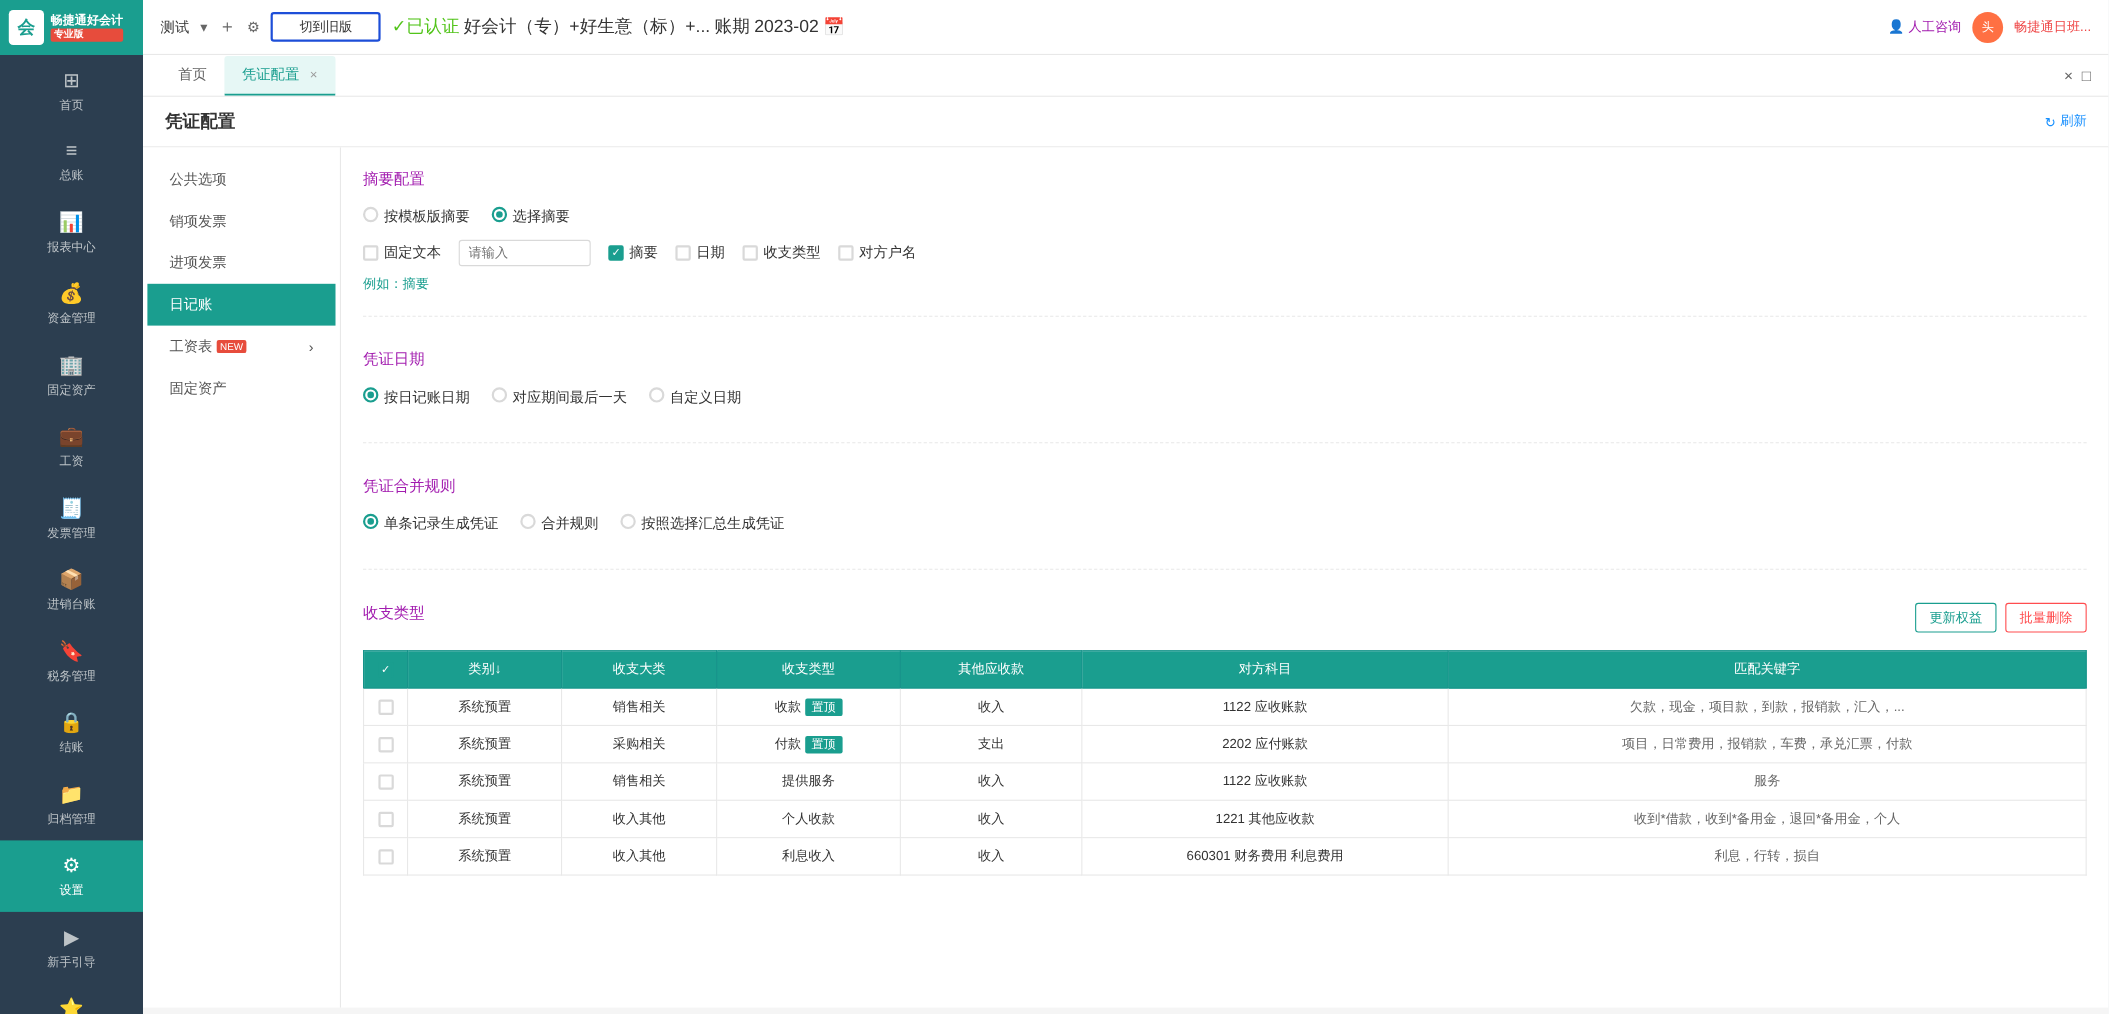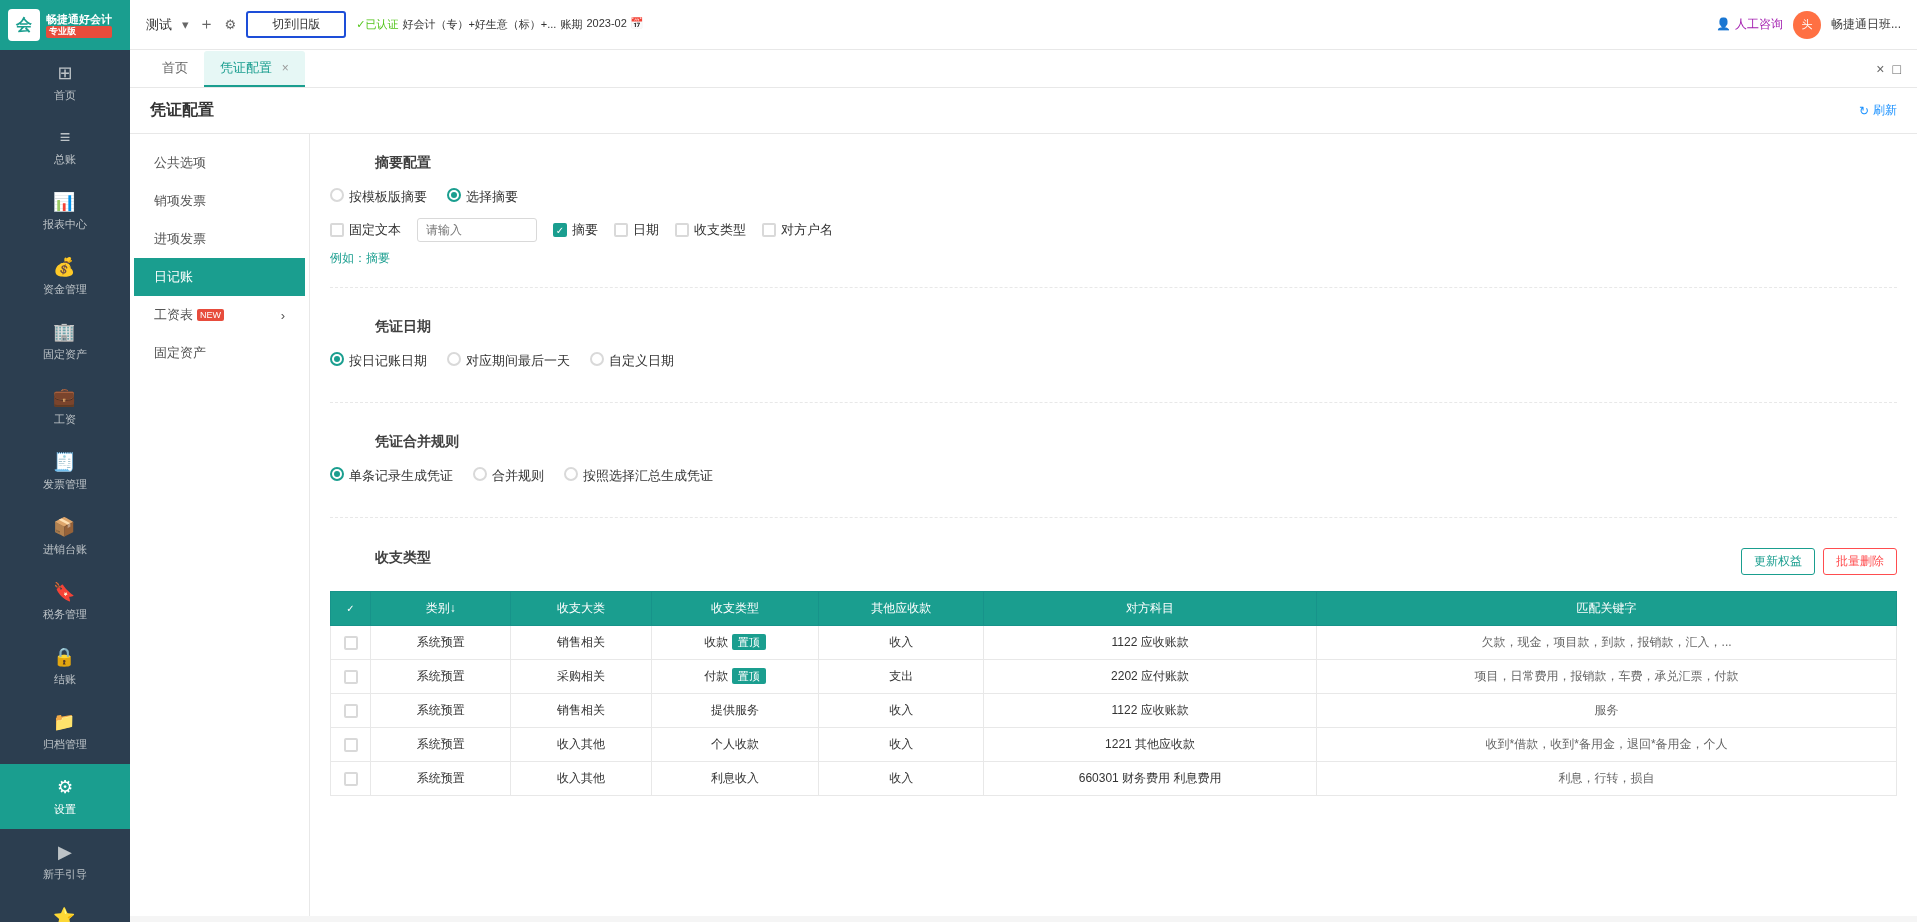--- a/index.html
+++ b/index.html
@@ -20,27 +20,27 @@
     .sidebar-item-label { font-size: 11px; }
 
     
     .main-content { flex: 1; display: flex; flex-direction: column; overflow: hidden; }
     .top-header { height: 50px; background: #fff; border-bottom: 1px solid #e8e8e8; display: flex; align-items: center; padding: 0 16px; gap: 10px; }
     .top-header-company { color: #333; font-size: 13px; }
     .top-header-dropdown { cursor: pointer; color: #666; }
     .top-header-add { cursor: pointer; color: #666; font-size: 16px; }
     .top-header-settings { cursor: pointer; color: #666; }
     .top-header-btn { background: #fff; border: 2px solid #1d4ed8; border-radius: 3px; padding: 3px 24px; cursor: pointer; font-size: 12px; color: #333; }
-    .top-header-tags { display: flex; align-items: flex-start; gap: 4px; font-size: 11px; }
+    .top-header-tags { display: flex; align-items: center; gap: 4px; font-size: 16px; }
     .tag-green { color: #52c41a; }
     .top-header-spacer { flex: 1; }
     .top-header-right { display: flex; align-items: center; gap: 10px; }
     .top-header-help { color: #a21caf; cursor: pointer; font-size: 12px; }
     .top-header-avatar { width: 28px; height: 28px; background: #ff7043; border-radius: 50%; display: flex; align-items: center; justify-content: center; color: white; font-size: 11px; }
-    .top-header-username { color: #404040; font-size: 12px; cursor: pointer; }
+    .top-header-username { color: #ef4444; font-size: 12px; cursor: pointer; }
 
     
     .tab-bar { background: #fff; border-bottom: 1px solid #e8e8e8; display: flex; align-items: center; padding: 0 16px; height: 38px; }
     .tab { padding: 8px 16px; cursor: pointer; color: #666; font-size: 13px; border-bottom: 2px solid transparent; }
     .tab.active { color: #1a9e8f; border-bottom: 2px solid #1a9e8f; background: #e6f7f5; border-radius: 3px 3px 0 0; }
     .tab-close { margin-left: 6px; color: #999; cursor: pointer; font-size: 12px; }
     .tab-actions { margin-left: auto; display: flex; gap: 8px; }
     .tab-action-btn { background: none; border: none; cursor: pointer; color: #666; font-size: 14px; }
 
     
@@ -57,21 +57,21 @@
     .left-nav-item { padding: 10px 20px; cursor: pointer; color: #555; font-size: 13px; display: flex; align-items: center; justify-content: space-between; }
     .left-nav-item.active { background: #1a9e8f; color: white; }
     .new-badge { background: #e74c3c; color: white; font-size: 9px; padding: 1px 3px; border-radius: 2px; margin-left: 4px; }
 
     
     .config-area { flex: 1; padding: 20px; overflow-y: auto; background: #fff; }
 
     
     .section { margin-bottom: 30px; border-bottom: 1px dashed #e8e8e8; padding-bottom: 20px; }
     .section:last-child { border-bottom: none; }
-    .section-title { font-size: 14px; font-weight: bold; color: #404040; margin-bottom: 16px; margin-left: 45px; }
+    .section-title { font-size: 14px; font-weight: normal; color: #a21caf; margin-bottom: 16px; }
 
     
     .radio-group { display: flex; gap: 20px; align-items: center; margin-bottom: 12px; }
     .radio-item { display: flex; align-items: flex-start; gap: 5px; cursor: pointer; }
     .radio-circle { width: 14px; height: 14px; border-radius: 50%; border: 2px solid #d9d9d9; display: flex; align-items: center; justify-content: center; }
     .radio-circle.checked { border-color: #1a9e8f; }
     .radio-circle.checked::after { content: ''; width: 6px; height: 6px; border-radius: 50%; background: #1a9e8f; }
     .radio-label { font-size: 13px; color: #333; }
 
     

